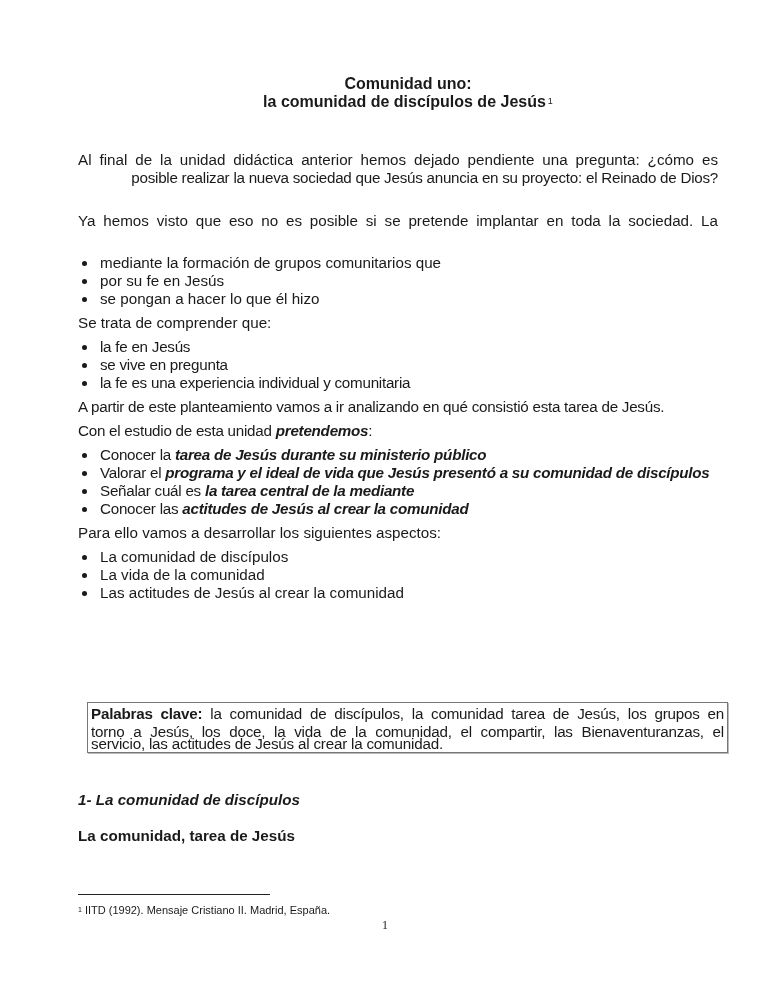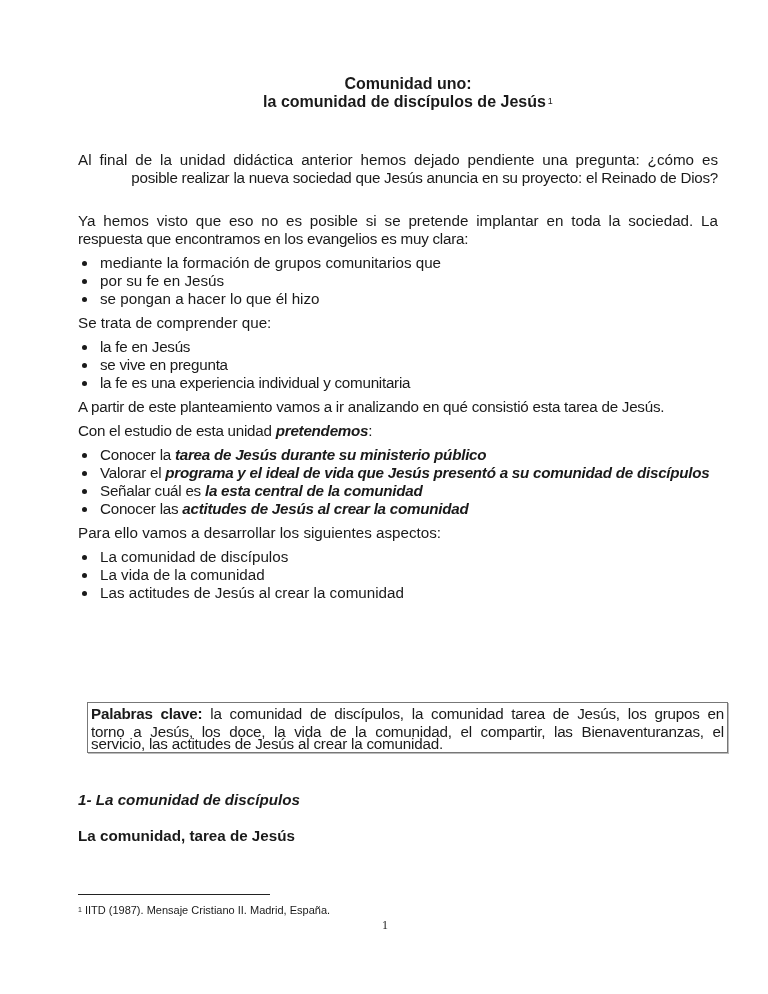--- a/index.html
+++ b/index.html
@@ -142,21 +142,20 @@
 
 <div class="page">
 
   <div class="title" style="top:75px;">Comunidad uno:</div>
   <div class="title" style="top:93px;"><span>la comunidad de discípulos de Jesús</span><sup>1</sup></div>
 
   <div class="line justify" style="top:151px;">Al final de la unidad didáctica anterior hemos dejado pendiente una pregunta: ¿cómo es</div>
   <div class="line nar" style="top:169px;text-align:right;">posible realizar la nueva sociedad que Jesús anuncia en su proyecto: el Reinado de Dios?</div>
 
   <div class="line justify" style="top:212px;">Ya hemos visto que eso no es posible si se pretende implantar en toda la sociedad. La</div>
-  <div class="line nar" style="top:230px;">respuesta que encontramos en los evangelios es muy clara:</div>
 
   <div class="bullet-line" style="top:254px;">
     <span class="bullet-dot"></span>
     <span class="bullet-text">mediante la formación de grupos comunitarios que</span>
   </div>
   <div class="bullet-line" style="top:272px;">
     <span class="bullet-dot"></span>
     <span class="bullet-text">por su fe en Jesús</span>
   </div>
   <div class="bullet-line" style="top:290px;">
@@ -186,21 +185,21 @@
   <div class="bullet-line nar" style="top:446px;">
     <span class="bullet-dot"></span>
     <span class="bullet-text"><span>Conocer la </span><em>tarea de Jesús durante su ministerio público</em></span>
   </div>
   <div class="bullet-line nar" style="top:464px;">
     <span class="bullet-dot"></span>
     <span class="bullet-text"><span>Valorar el </span><em>programa y el ideal de vida que Jesús presentó a su comunidad de discípulos</em></span>
   </div>
   <div class="bullet-line nar" style="top:482px;">
     <span class="bullet-dot"></span>
-    <span class="bullet-text"><span>Señalar cuál es </span><em>la esta central de la comunidad</em></span>
+    <span class="bullet-text"><span>Señalar cuál es </span><em>la tarea central de la mediante</em></span>
   </div>
   <div class="bullet-line nar" style="top:500px;">
     <span class="bullet-dot"></span>
     <span class="bullet-text"><span>Conocer las </span><em>actitudes de Jesús al crear la comunidad</em></span>
   </div>
 
   <div class="line" style="top:524px;">Para ello vamos a desarrollar los siguientes aspectos:</div>
 
   <div class="bullet-line" style="top:548px;">
     <span class="bullet-dot"></span>
@@ -218,17 +217,17 @@
   <div class="keybox">
     <div class="kline justify" style="top:2px;"><strong>Palabras clave:</strong><span> la comunidad de discípulos, la comunidad tarea de Jesús, los grupos en</span></div>
     <div class="kline justify" style="top:20px;">torno a Jesús, los doce, la vida de la comunidad, el compartir, las Bienaventuranzas, el</div>
     <div class="kline" style="top:32px;">servicio,  las actitudes de Jesús al crear la comunidad.</div>
   </div>
 
   <div class="heading1" style="top:791px;">1- La comunidad de discípulos</div>
   <div class="heading2" style="top:827px;">La comunidad, tarea de Jesús</div>
 
   <div class="fn-rule"></div>
-  <div class="footnote"><sup>1</sup><span>IITD (1987). Mensaje Cristiano II. Madrid, España.</span></div>
+  <div class="footnote"><sup>1</sup><span>IITD (1992). Mensaje Cristiano II. Madrid, España.</span></div>
 
   <div class="pagenum">1</div>
 
 </div>
 
 </body></html>

